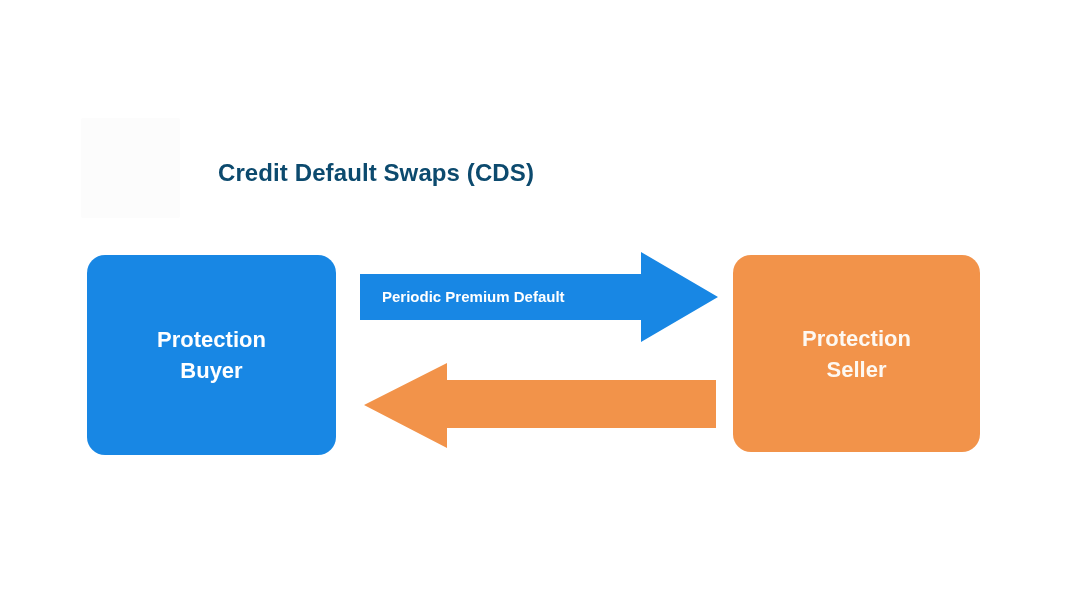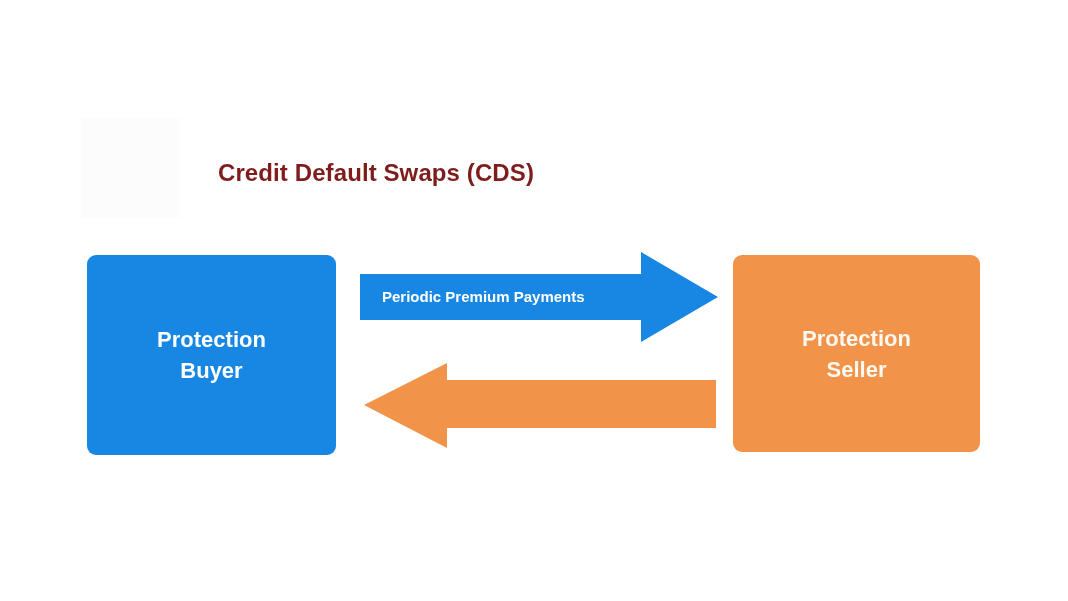--- a/index.html
+++ b/index.html
@@ -32,30 +32,30 @@
     border-radius: 2px;
   }
 
   
   .diagram-title {
     position: absolute;
     left: 218px;
     top: 157px;
     font-size: 24px;
     font-weight: bold;
-    color: #7f1d1d;
+    color: #0c4a6e;
     letter-spacing: 0.1px;
     white-space: nowrap;
     line-height: 32px;
   }
 
   
   .party-box {
     position: absolute;
-    border-radius: 9px;
+    border-radius: 18px;
     display: flex;
     align-items: center;
     justify-content: center;
     text-align: center;
     font-size: 22px;
     font-weight: bold;
     line-height: 31px;
     white-space: pre-line;
   }
   .party-box.buyer {
@@ -130,21 +130,21 @@
 
   <div class="party-box seller">
     <span>Protection
 Seller</span>
   </div>
 
   <div class="flow-arrow premium">
     <svg width="362" height="100" viewBox="0 0 362 100">
       <path d="M2 24 L283 24 L283 2 L360 47 L283 92 L283 70 L2 70 Z" fill="#1887e4"></path>
     </svg>
-    <span class="arrow-label">Periodic Premium Payments</span>
+    <span class="arrow-label">Periodic Premium Default</span>
   </div>
 
   <div class="flow-arrow payout">
     <svg width="360" height="95" viewBox="0 0 360 95">
       <path d="M4 47 L87 5 L87 22 L356 22 L356 70 L87 70 L87 90 Z" fill="#f2934a"></path>
     </svg>
   </div>
 
 </div>
 

